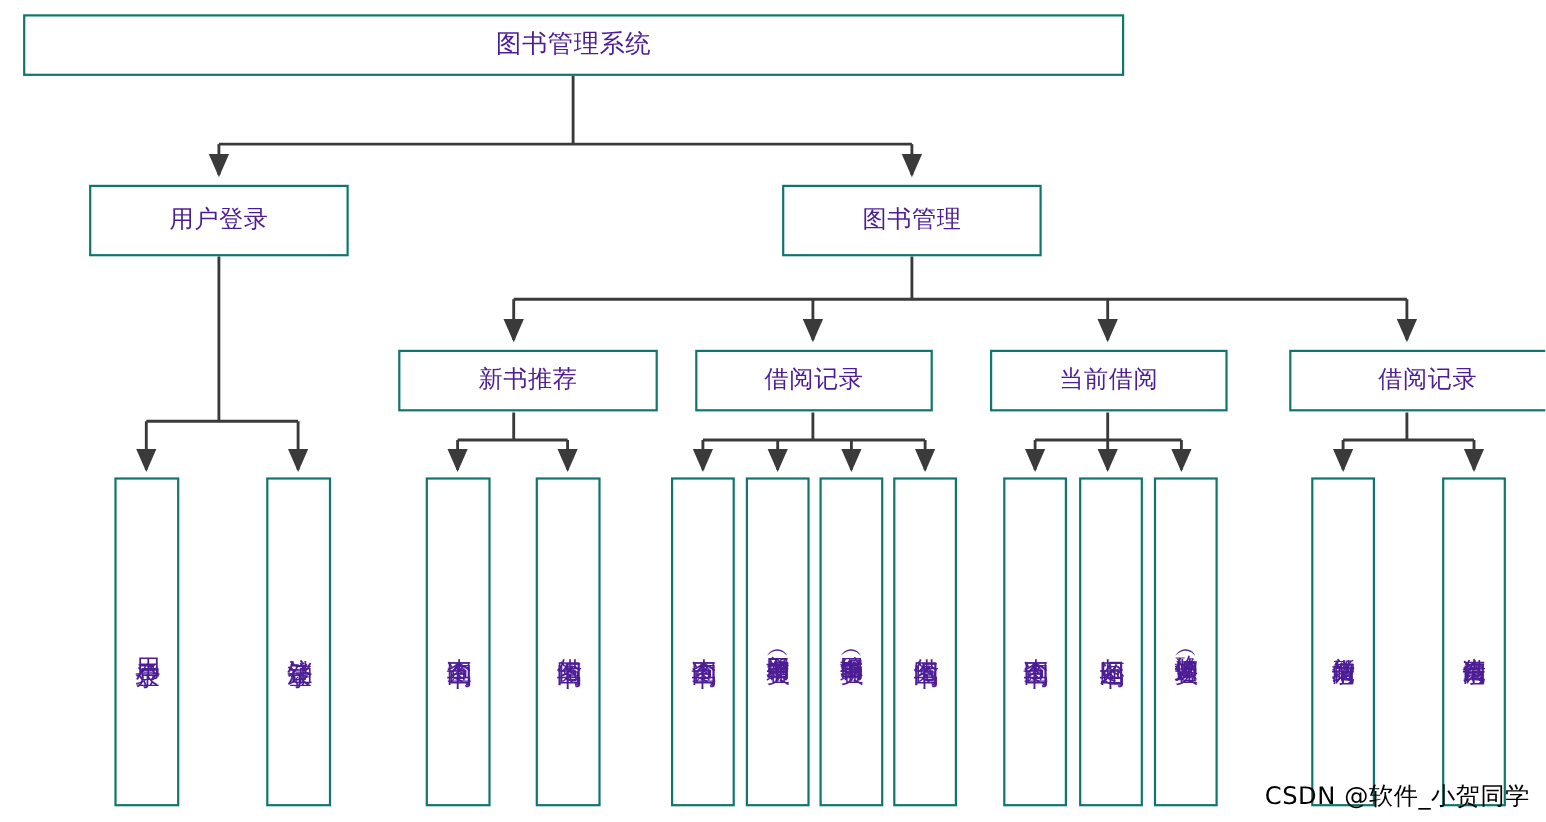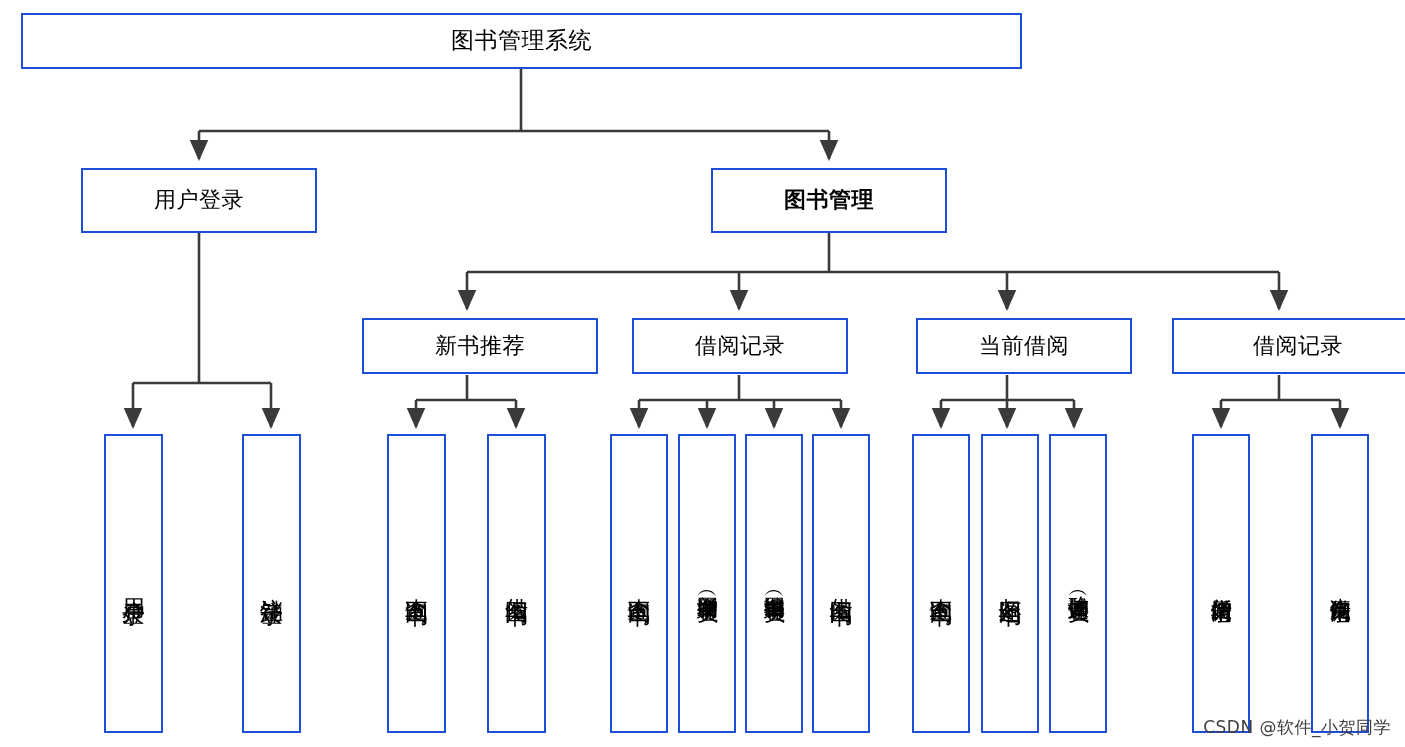--- a/index.html
+++ b/index.html
@@ -21,25 +21,25 @@
     left: 0;
     top: 0;
     width: 1405px;
     height: 747px;
     pointer-events: none;
   }
   .node {
     position: absolute;
     box-sizing: border-box;
     background: #ffffff;
-    border: 2px solid #1d4ed8;
+    border: 2px solid #0f766e;
     display: flex;
     align-items: center;
     justify-content: center;
-    color: #000000;
+    color: #4c1d95;
     z-index: 2;
   }
   .node .label {
     display: block;
     text-align: center;
     line-height: 1.12;
     letter-spacing: 0.5px;
   }
   
   .node.horiz .label {
@@ -64,22 +64,22 @@
     max-height: 100%;
   }
   .node.vert.narrow .label {
     font-size: 21px;
     letter-spacing: 1px;
   }
   .watermark {
     position: absolute;
     right: 14px;
     bottom: 8px;
-    font-size: 17px;
-    color: #404040;
+    font-size: 22px;
+    color: #000000;
     font-family: "DejaVu Sans", "Liberation Sans", sans-serif;
     white-space: nowrap;
     z-index: 3;
     letter-spacing: 0.5px;
     margin-left: 20px;
   }
 </style>
 </head>
 <body>
 
@@ -135,31 +135,31 @@
     </g>
   </svg>
 
   <div class="node horiz root" style="left:21px; top:13px; width:1001px; height:56px;">
     <span class="label">图书管理系统</span>
   </div>
 
   <div class="node horiz" style="left:81px; top:168px; width:236px; height:65px;">
     <span class="label">用户登录</span>
   </div>
-  <div class="node horiz" style="left:711px; top:168px; width:236px; height:65px;font-weight:bold;">
+  <div class="node horiz" style="left:711px; top:168px; width:236px; height:65px;">
     <span class="label">图书管理</span>
   </div>
 
   <div class="node horiz" style="left:362px; top:318px; width:236px; height:56px;">
     <span class="label">新书推荐</span>
   </div>
   <div class="node horiz" style="left:632px; top:318px; width:216px; height:56px;">
     <span class="label">借阅记录</span>
   </div>
-  <div class="node horiz" style="left:900px; top:318px; width:216px; height:56px;margin-left:16px;">
+  <div class="node horiz" style="left:900px; top:318px; width:216px; height:56px;">
     <span class="label">当前借阅</span>
   </div>
   <div class="node horiz" style="left:1172px; top:318px; width:252px; height:56px;">
     <span class="label">借阅记录</span>
   </div>
 
   <div class="node vert" style="left:104px; top:434px; width:59px; height:299px;">
     <span class="label">用户登录</span>
   </div>
   <div class="node vert" style="left:242px; top:434px; width:59px; height:299px;">

